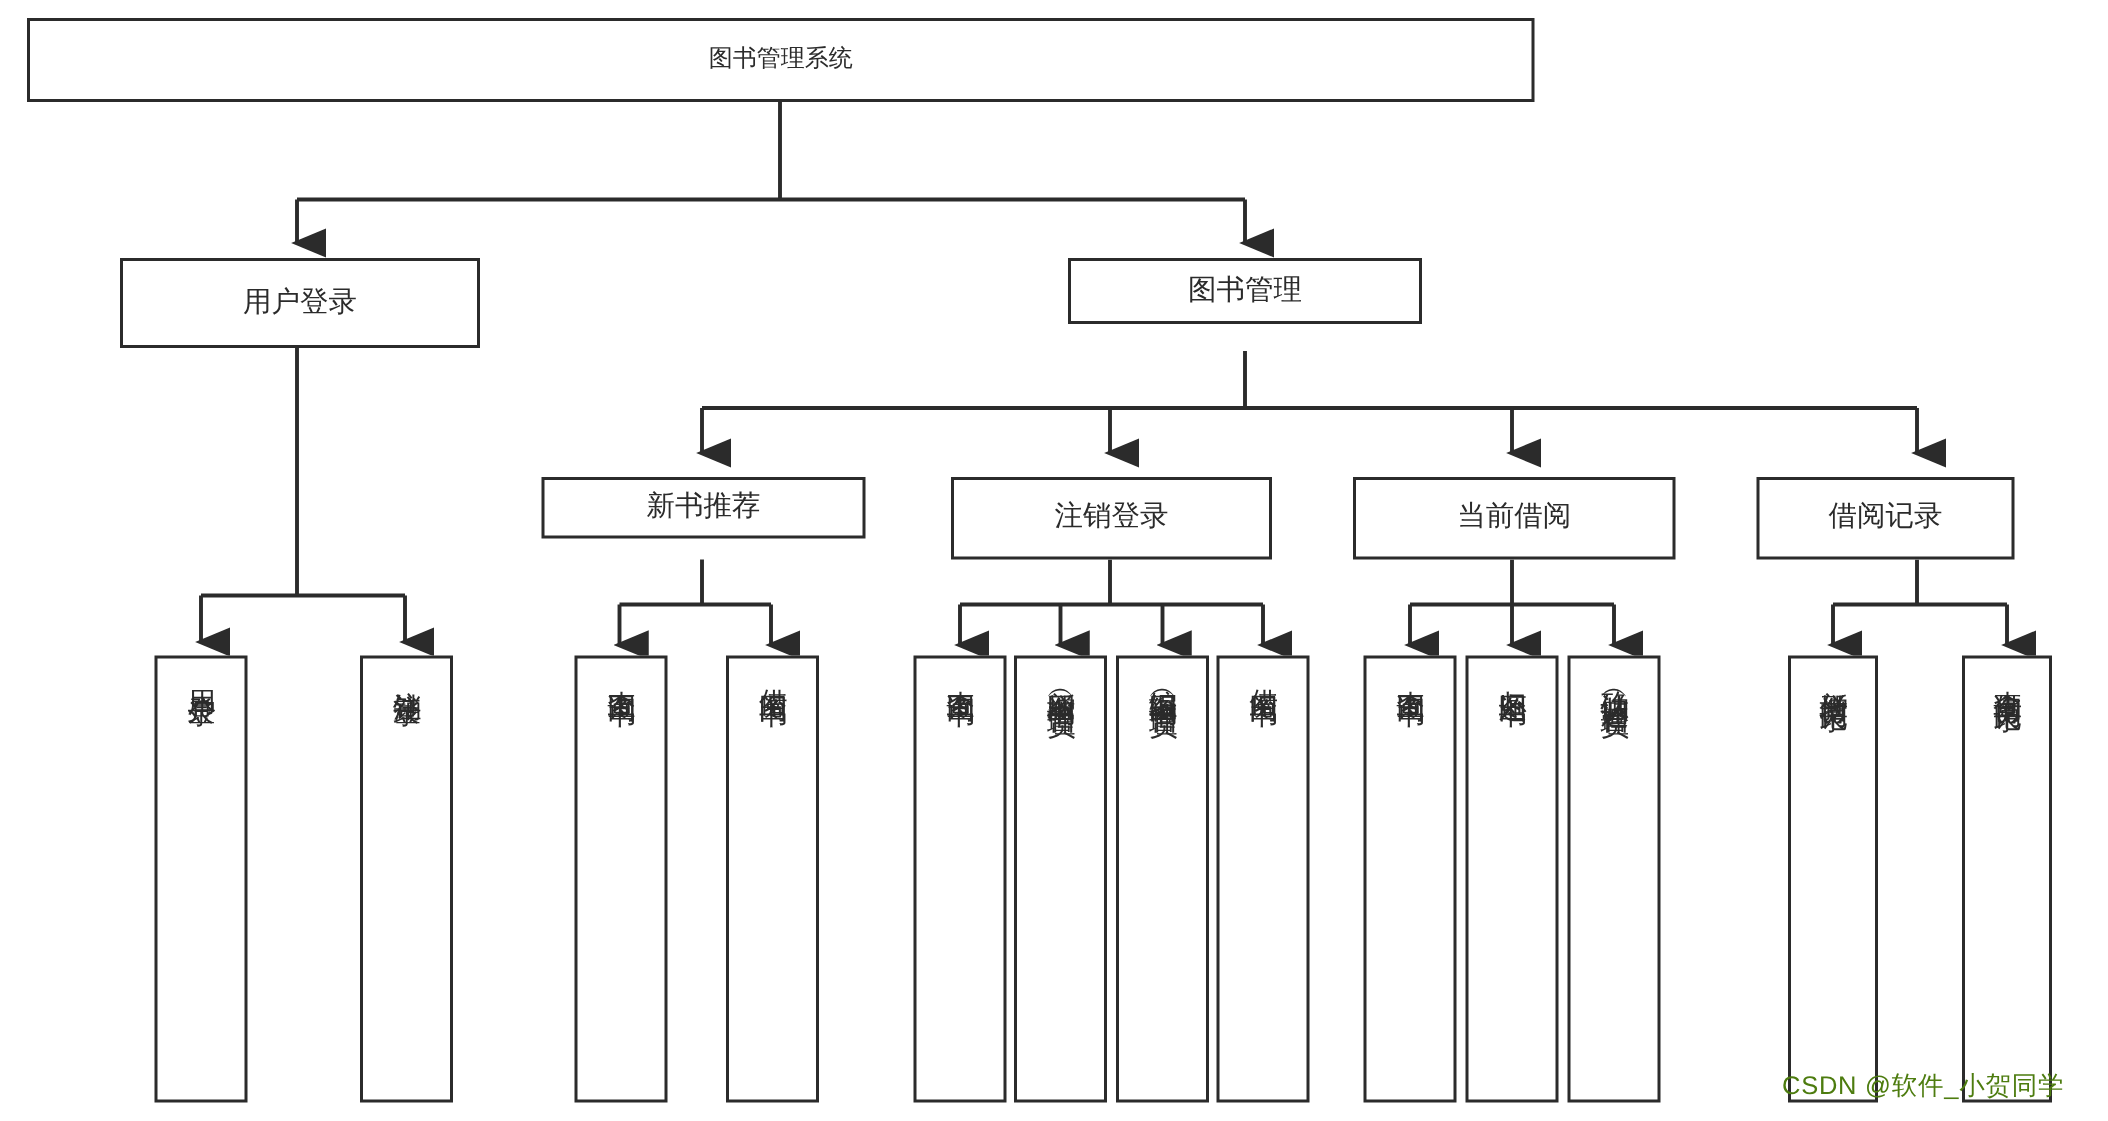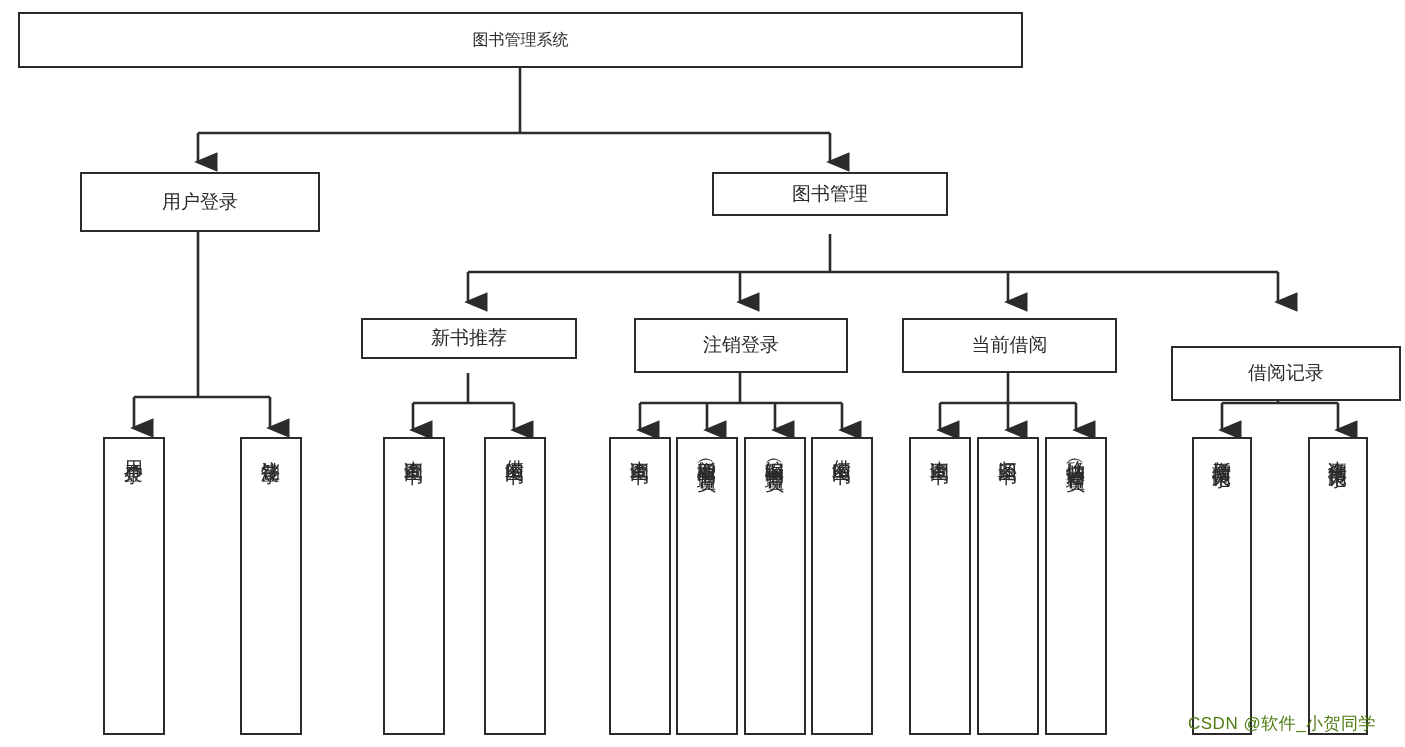--- a/index.html
+++ b/index.html
@@ -134,21 +134,21 @@
 
   <div class="node horiz" style="left:361px; top:318px; width:216px; height:41px;">
     <span class="label">新书推荐</span>
   </div>
   <div class="node horiz" style="left:634px; top:318px; width:214px; height:55px;">
     <span class="label">注销登录</span>
   </div>
   <div class="node horiz" style="left:902px; top:318px; width:215px; height:55px;">
     <span class="label">当前借阅</span>
   </div>
-  <div class="node horiz" style="left:1171px; top:318px; width:230px; height:55px;margin-top:28px;">
+  <div class="node horiz" style="left:1171px; top:318px; width:172px; height:55px;">
     <span class="label">借阅记录</span>
   </div>
 
   <div class="node vert" style="left:103px; top:437px; width:62px; height:298px;">
     <span class="label">用户登录</span>
   </div>
   <div class="node vert" style="left:240px; top:437px; width:62px; height:298px;">
     <span class="label">注销登录</span>
   </div>
 

